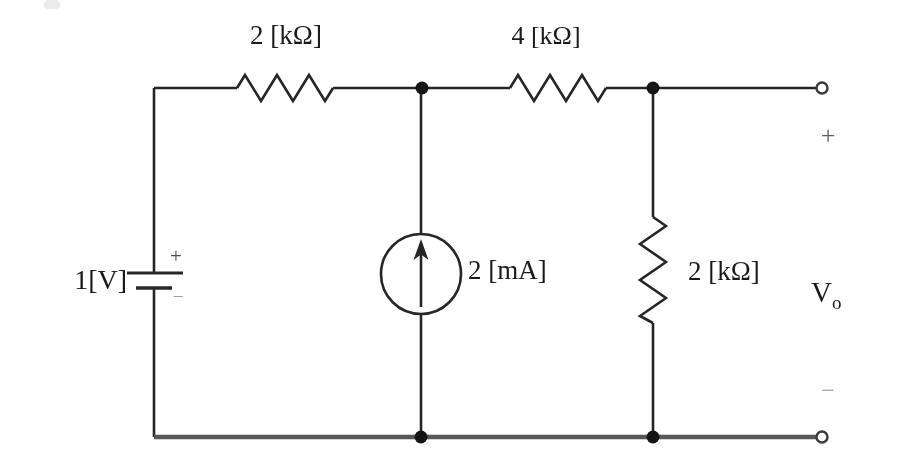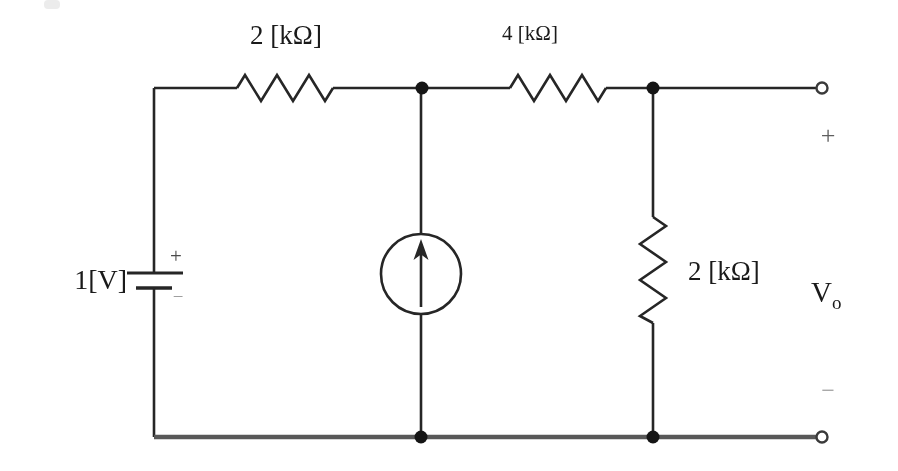--- a/index.html
+++ b/index.html
@@ -3,21 +3,21 @@
 <meta charset="utf-8">
 <style>
   html, body { margin:0; padding:0; background:#ffffff; }
   .canvas {
     position:relative; width:898px; height:471px; background:#ffffff;
     font-family:"Liberation Serif", serif; color:#1a1a1a; overflow:hidden;
   }
   svg.wires { position:absolute; left:0; top:0; }
   .lbl { position:absolute; white-space:nowrap; line-height:1; }
   .lbl-r1 { left:286px; top:22px;  font-size:27px; transform:translateX(-50%); }
-  .lbl-r2 { left:530px; top:23px;  font-size:21px; transform:translateX(-50%); }
+  .lbl-r2 { left:546px; top:23px;  font-size:26px; transform:translateX(-50%); }
   .lbl-vs { left:127px; top:266px; font-size:28px; transform:translateX(-100%); }
   .lbl-is { left:468px; top:257px; font-size:27px; }
   .lbl-r3 { left:688px; top:258px; font-size:27px; }
   .lbl-vo { left:811px; top:250px; font-size:29px;margin-top:28px; }
   .lbl-vo sub { font-size:19px; line-height:0; }
   .sign-batt-plus  { left:176px; top:246px; font-size:21px; color:#4a4a4a; transform:translateX(-50%); }
   .sign-batt-minus { left:178px; top:287px; font-size:19px; color:#9b9b9b; transform:translateX(-50%); }
   .sign-out-plus   { left:828px; top:123px; font-size:26px; color:#5f5f5f; transform:translateX(-50%); }
   .sign-out-minus  { left:828px; top:378px; font-size:24px; color:#9b9b9b; transform:translateX(-50%); }
   .artifact { position:absolute; left:44px; top:0; width:16px; height:9px;
@@ -67,18 +67,19 @@
 
     <circle cx="822" cy="88" r="5.5" fill="#ffffff" stroke="#3a3a3a" stroke-width="2.4"></circle>
     <circle cx="822" cy="437" r="5.5" fill="#ffffff" stroke="#3a3a3a" stroke-width="2.4"></circle>
   </svg>
 
   <div class="lbl lbl-r1">2 [kΩ]</div>
   <div class="lbl lbl-r2">4 [kΩ]</div>
   <div class="lbl lbl-vs">1[V]</div>
   <div class="lbl sign-batt-plus">+</div>
   <div class="lbl sign-batt-minus">−</div>
+  <div class="lbl lbl-is">2 [mA]</div>
   <div class="lbl lbl-r3">2 [kΩ]</div>
   <div class="lbl sign-out-plus">+</div>
   <div class="lbl sign-out-minus">−</div>
   <div class="lbl lbl-vo"><span>V</span><sub>o</sub></div>
 
 </div>
 
 </body></html>

